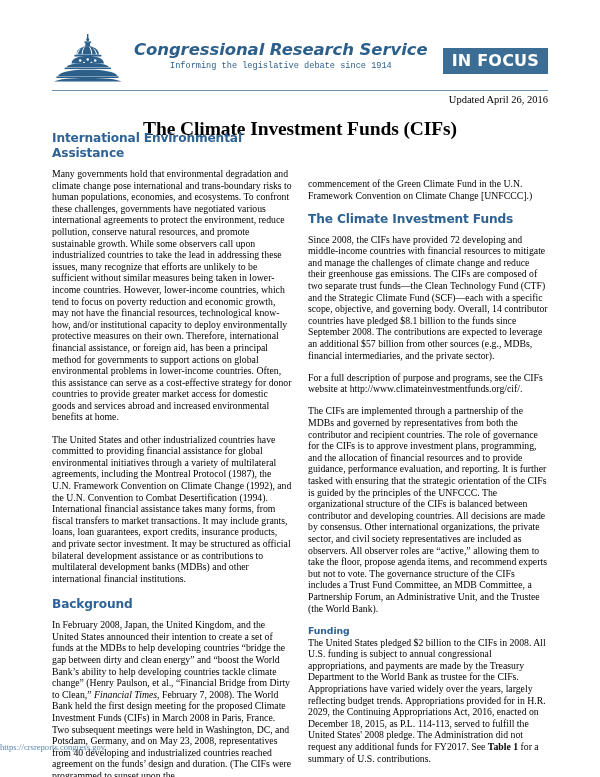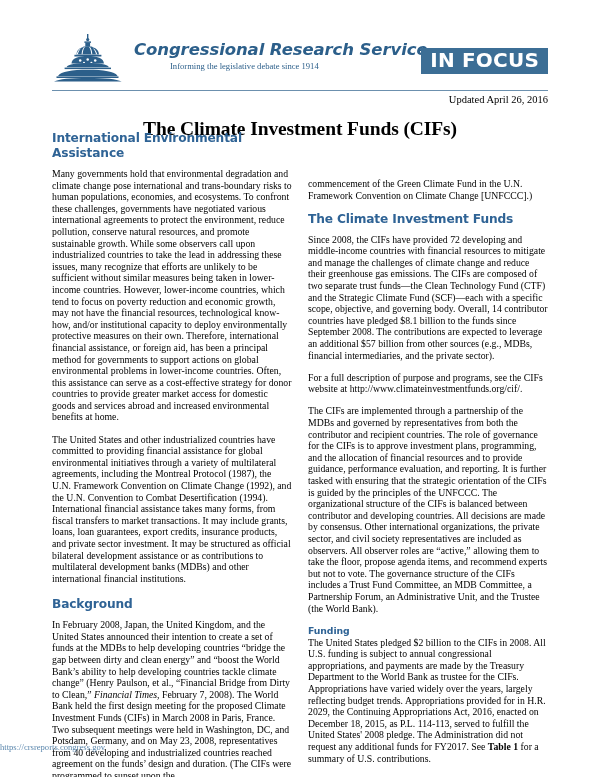--- a/index.html
+++ b/index.html
@@ -48,37 +48,37 @@
     font-family: "DejaVu Sans", sans-serif;
     font-style: italic;
     font-weight: bold;
     font-size: 16.5px;
     letter-spacing: -0.1px;
     color: #2c5f8a;
     line-height: 19px;
     white-space: nowrap;
   }
   .brand-tagline {
-    font-family: Liberation Serif, serif;
+    font-family: Liberation Mono, monospace;
     font-size: 8.6px;
     color: #2c5f8a;
     line-height: 12px;
     margin-top: 1px;
     white-space: nowrap;
     padding-left: 36px;
   }
   .infocus-badge {
     position: absolute;
     right: 0;
     top: 14px;
     background: #3c6e95;
     color: #ffffff;
     font-family: "DejaVu Sans", sans-serif;
     font-weight: bold;
-    font-size: 20px;
+    font-size: 16px;
     letter-spacing: 0.2px;
     padding: 3px 9px 4px 9px;
     line-height: 19px;
   }
 
   .hrule {
     position: absolute;
     left: 52px;
     top: 90px;
     width: 496px;

